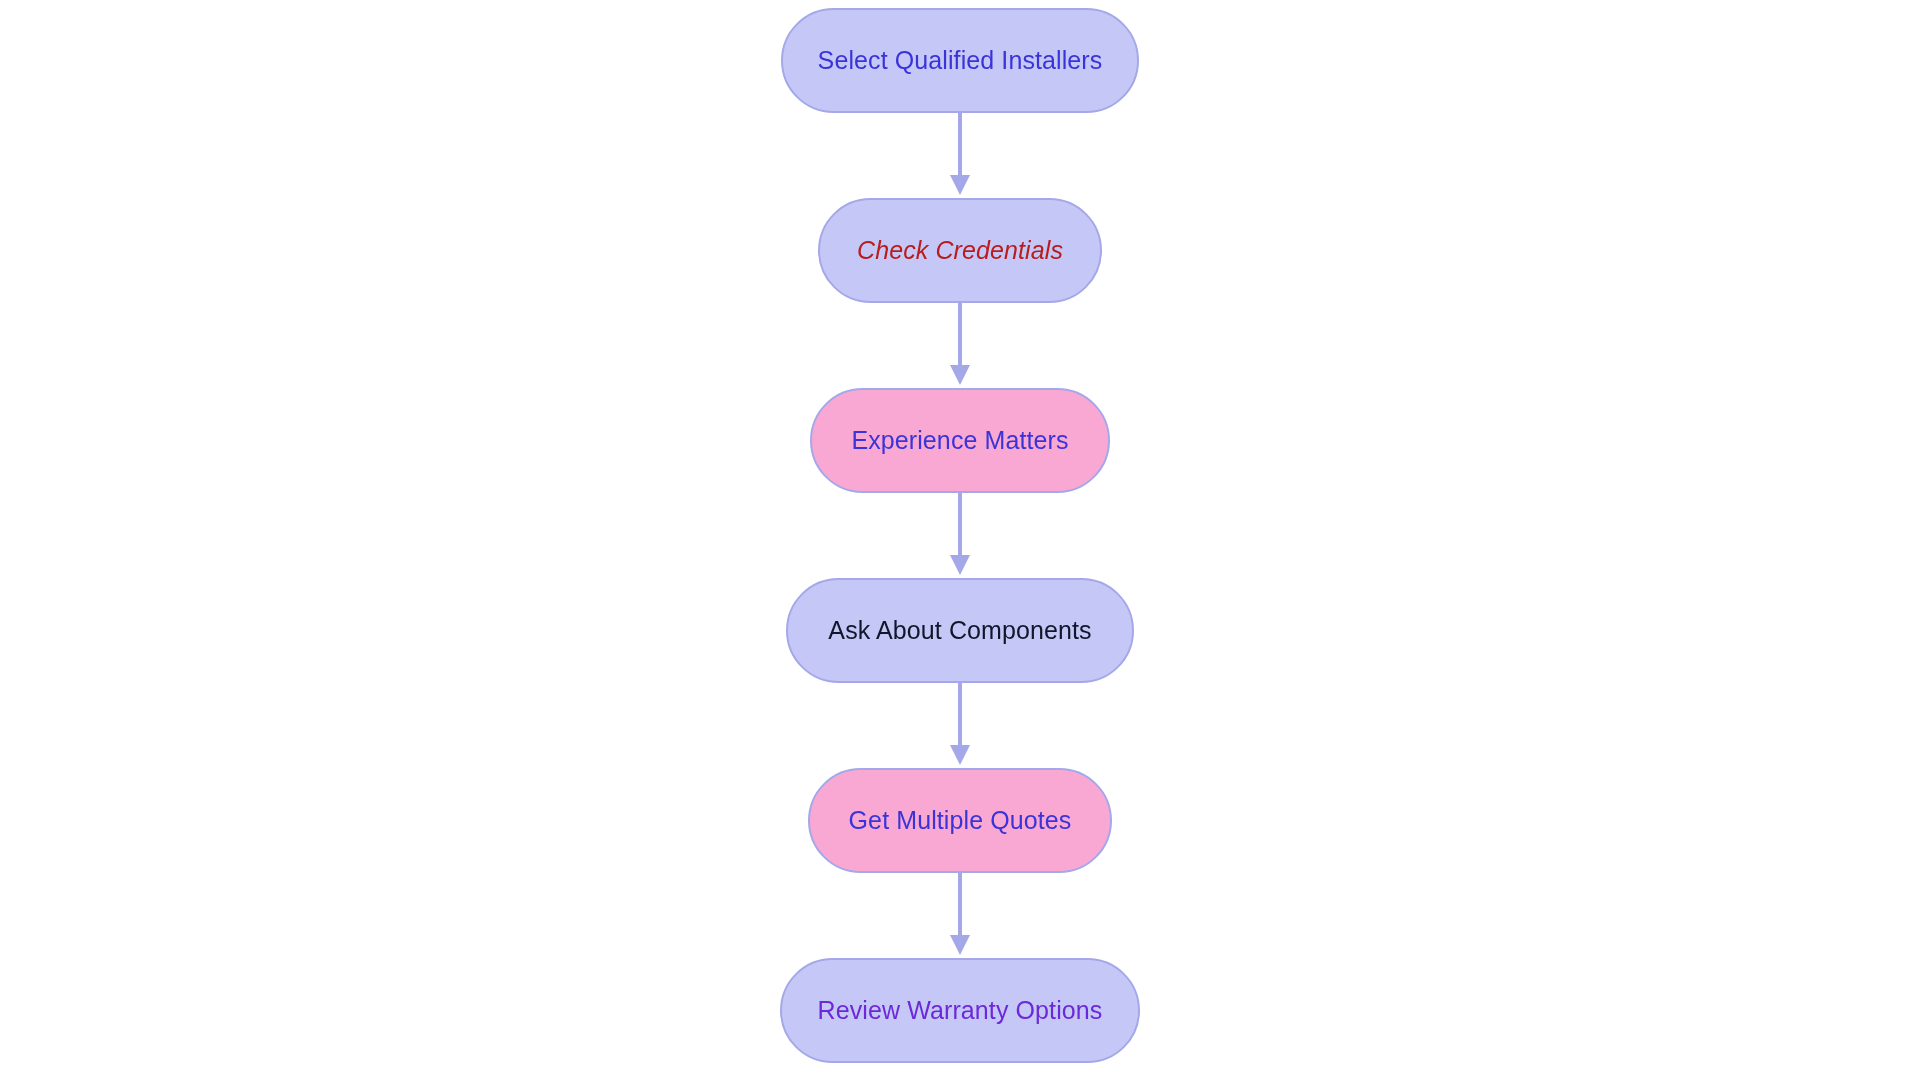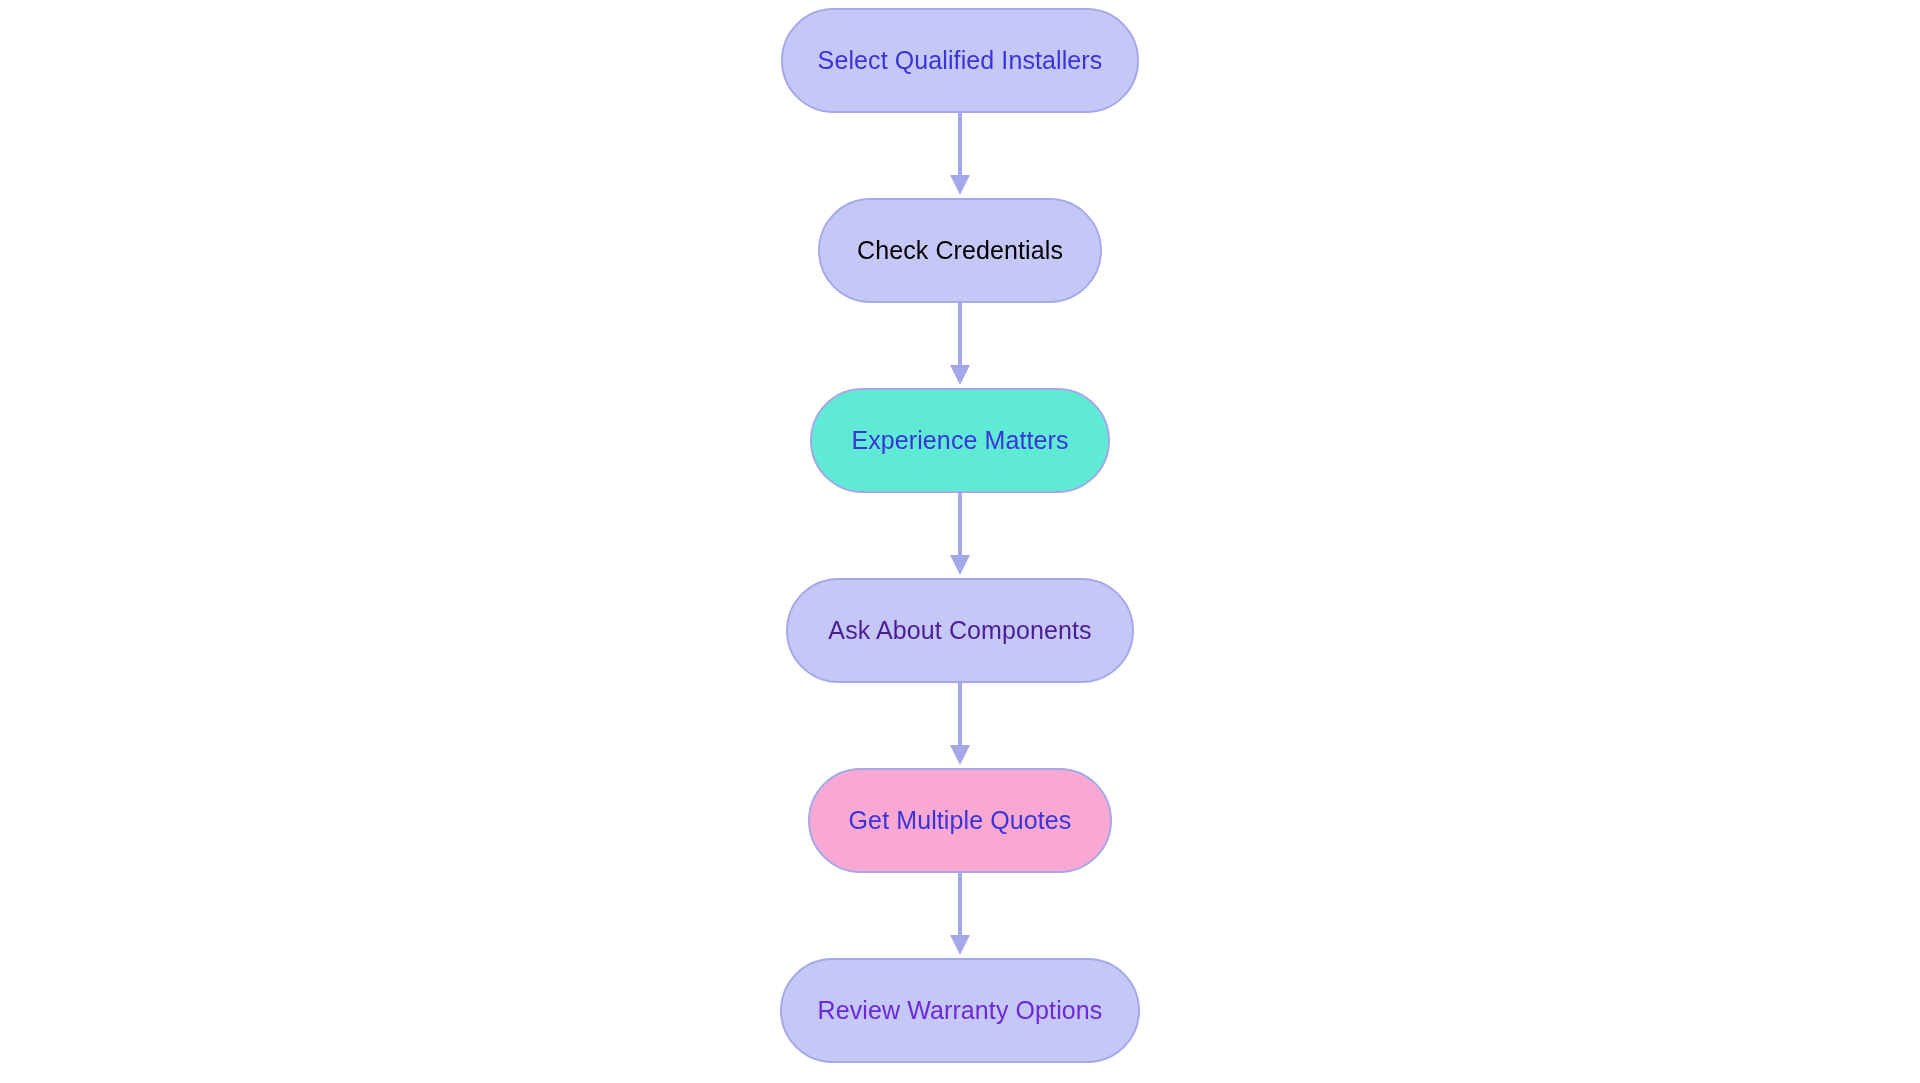--- a/index.html
+++ b/index.html
@@ -87,43 +87,43 @@
     </div>
 
     <div class="flow-connector">
       <svg viewBox="0 0 24 85" xmlns="http://www.w3.org/2000/svg" aria-hidden="true">
         <line x1="12" y1="0" x2="12" y2="66" stroke="#a5a8e8" stroke-width="4"></line>
         <polygon points="2,62 22,62 12,82" fill="#a5a8e8"></polygon>
       </svg>
     </div>
 
     <div class="flow-node" style="width: 284px; background: rgb(197, 200, 247); border-color: rgb(165, 168, 232);">
-      <span class="flow-node-label" style="color: #000000;">Check Credentials</span>
+      <span class="flow-node-label" style="color: #b91c1c; font-style: italic;">Check Credentials</span>
     </div>
 
     <div class="flow-connector">
       <svg viewBox="0 0 24 85" xmlns="http://www.w3.org/2000/svg" aria-hidden="true">
         <line x1="12" y1="0" x2="12" y2="66" stroke="#a5a8e8" stroke-width="4"></line>
         <polygon points="2,62 22,62 12,82" fill="#a5a8e8"></polygon>
       </svg>
     </div>
 
-    <div class="flow-node" style="width: 300px; background: #5eead4; border-color: rgb(165, 168, 232);">
+    <div class="flow-node" style="width: 300px; background: #f9a8d4; border-color: rgb(165, 168, 232);">
       <span class="flow-node-label" style="color: rgb(58, 52, 216);">Experience Matters</span>
     </div>
 
     <div class="flow-connector">
       <svg viewBox="0 0 24 85" xmlns="http://www.w3.org/2000/svg" aria-hidden="true">
         <line x1="12" y1="0" x2="12" y2="66" stroke="#a5a8e8" stroke-width="4"></line>
         <polygon points="2,62 22,62 12,82" fill="#a5a8e8"></polygon>
       </svg>
     </div>
 
     <div class="flow-node" style="width: 348px; background: rgb(197, 200, 247); border-color: rgb(165, 168, 232);">
-      <span class="flow-node-label" style="color: #4c1d95;">Ask About Components</span>
+      <span class="flow-node-label" style="color: #0f172a;">Ask About Components</span>
     </div>
 
     <div class="flow-connector">
       <svg viewBox="0 0 24 85" xmlns="http://www.w3.org/2000/svg" aria-hidden="true">
         <line x1="12" y1="0" x2="12" y2="66" stroke="#a5a8e8" stroke-width="4"></line>
         <polygon points="2,62 22,62 12,82" fill="#a5a8e8"></polygon>
       </svg>
     </div>
 
     <div class="flow-node" style="width: 304px; background: #f9a8d4; border-color: rgb(165, 168, 232);">

